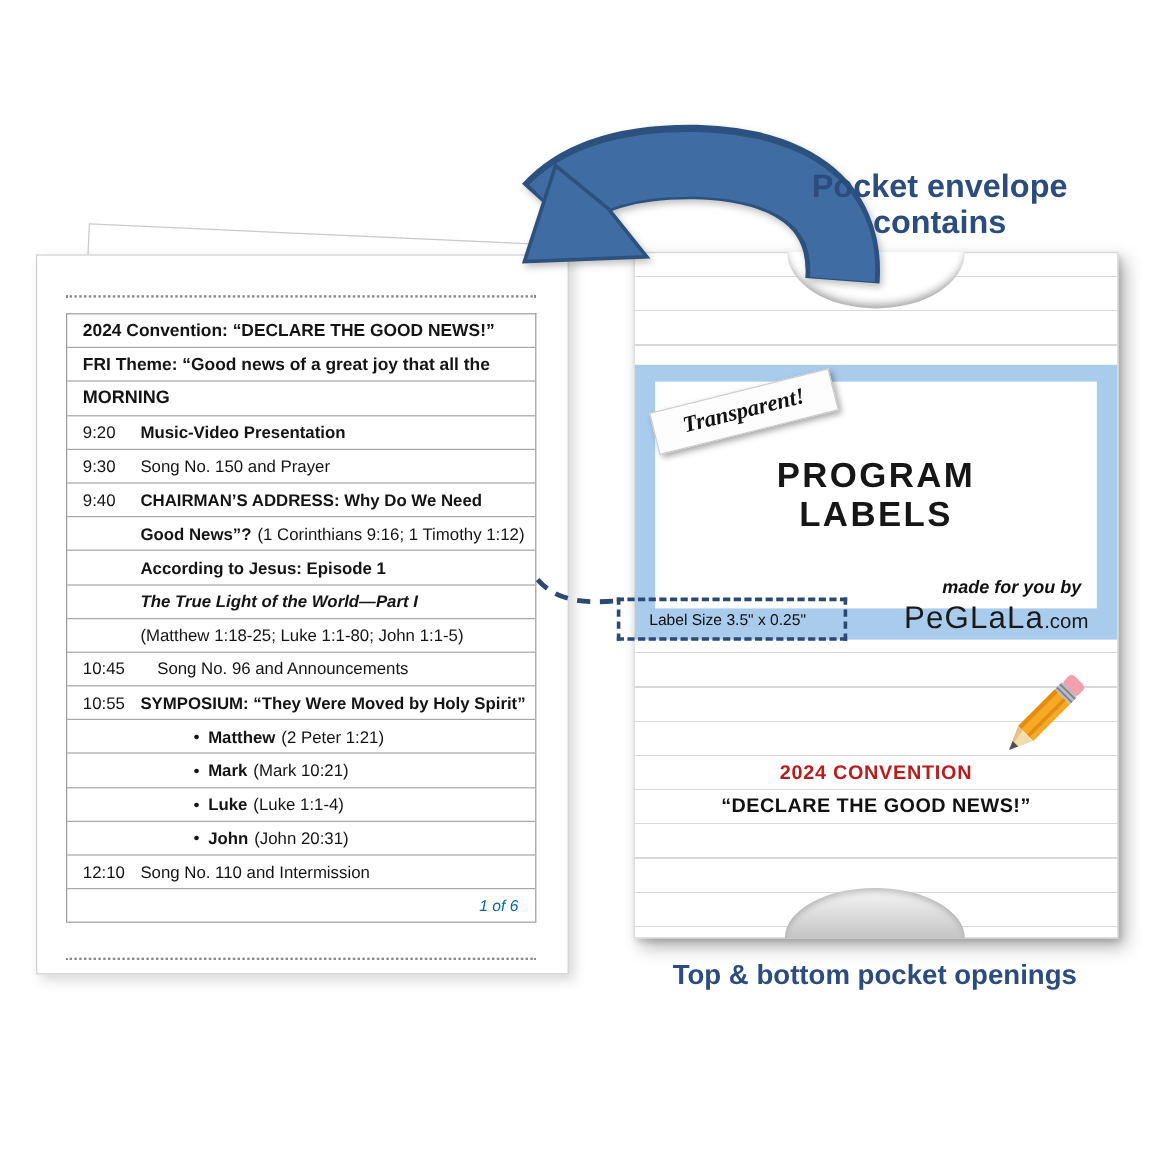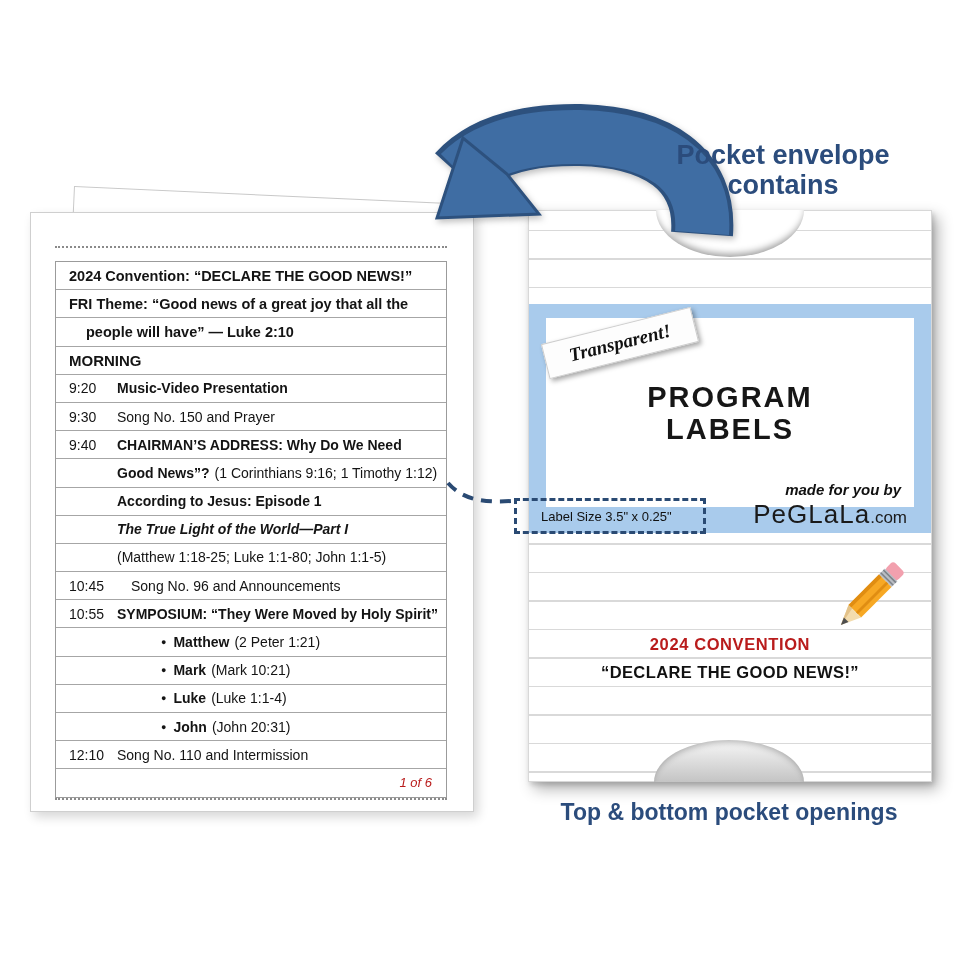--- a/index.html
+++ b/index.html
@@ -19,21 +19,21 @@
   .r.page{border-bottom:1px solid #9b9b9b;justify-content:flex-end;padding-right:14px;}
   .time{flex:0 0 48px;padding-left:13px;}
   .full{display:block;}
   .p0{padding-left:13px}.p1{padding-left:30px}.p2{padding-left:61px}.p3{padding-left:105px}
   .pad14{padding-left:14px}
   .b{font-weight:bold}
   .bi{font-weight:bold;font-style:italic}
   .fs15{font-size:14.5px}
   .sfx{font-weight:normal;font-style:normal;margin-left:5px}
   .bl::before{content:"●";font-size:9px;margin-right:7px;vertical-align:2px;}
-  .pg{font-style:italic;color:#b91c1c;font-size:13px;}
+  .pg{font-style:italic;color:#0369a1;font-size:13px;}
 
   
   .envelope{position:absolute;left:528px;top:210px;width:402px;height:570px;background:#fff;
             border:1px solid #d8d8d8;box-shadow:6px 7px 14px rgba(0,0,0,0.30), 2px 3px 5px rgba(0,0,0,0.15);z-index:2;}
   .env-lines{position:absolute;left:0;right:0;top:19px;bottom:2px;
              background:repeating-linear-gradient(to bottom,#d9d9d9 0 1px,transparent 1px 28.5px);}
   .band{position:absolute;left:0;right:0;top:93px;height:229px;background:#a9cbec;}
   .whitebox{position:absolute;left:17px;top:107px;width:368px;height:189px;background:#fff;
             display:flex;flex-direction:column;align-items:center;justify-content:center;}
   .title-line{font-size:29px;font-weight:bold;letter-spacing:2px;color:#161616;line-height:32px;}
@@ -76,23 +76,20 @@
   <div class="back-sheet"></div>
 
   <div class="sheet">
     <div class="cutline cut-top"></div>
     <div class="ptable">
       <div class="r">
           <span class="full b fs15 p0">2024 Convention: “DECLARE THE GOOD NEWS!”</span>
         </div>
       <div class="r">
           <span class="full b fs15 p0">FRI Theme: “Good news of a great joy that all the</span>
-        </div>
-      <div class="r">
-          <span class="full b fs15 p1">people will have” — Luke 2:10</span>
         </div>
       <div class="r">
           <span class="full b p0" style="font-size:15px">MORNING</span>
         </div>
       <div class="r">
           <span class="time">9:20</span>
           <span class="b">Music-Video Presentation</span>
         </div>
       <div class="r">
           <span class="time">9:30</span>

